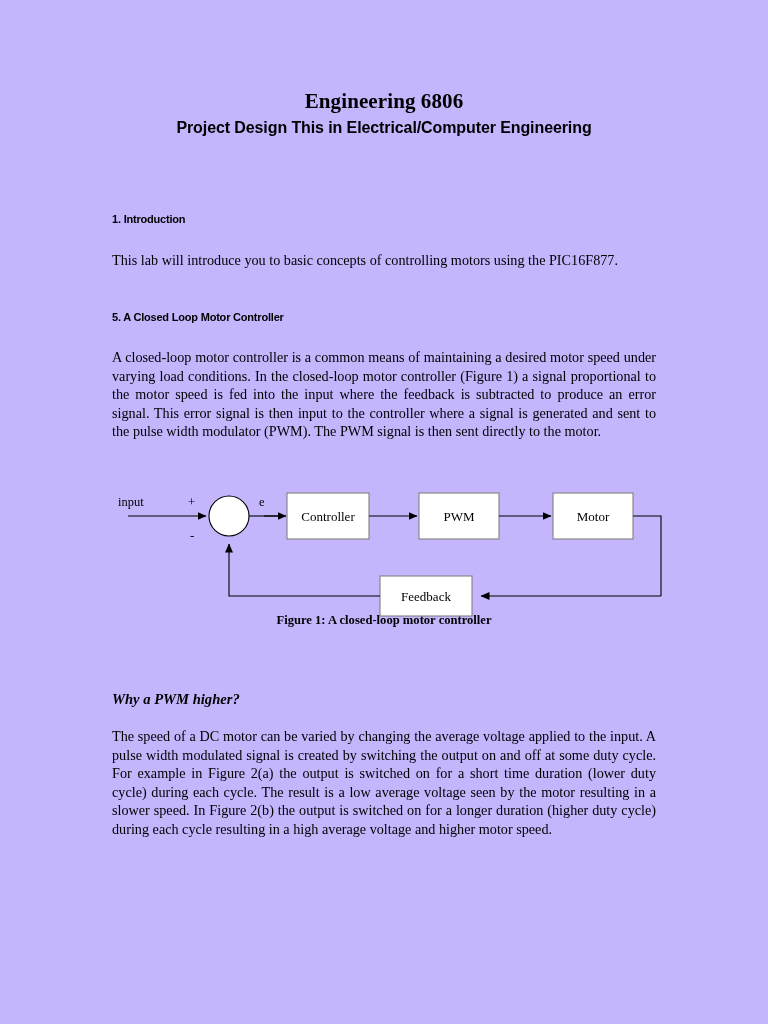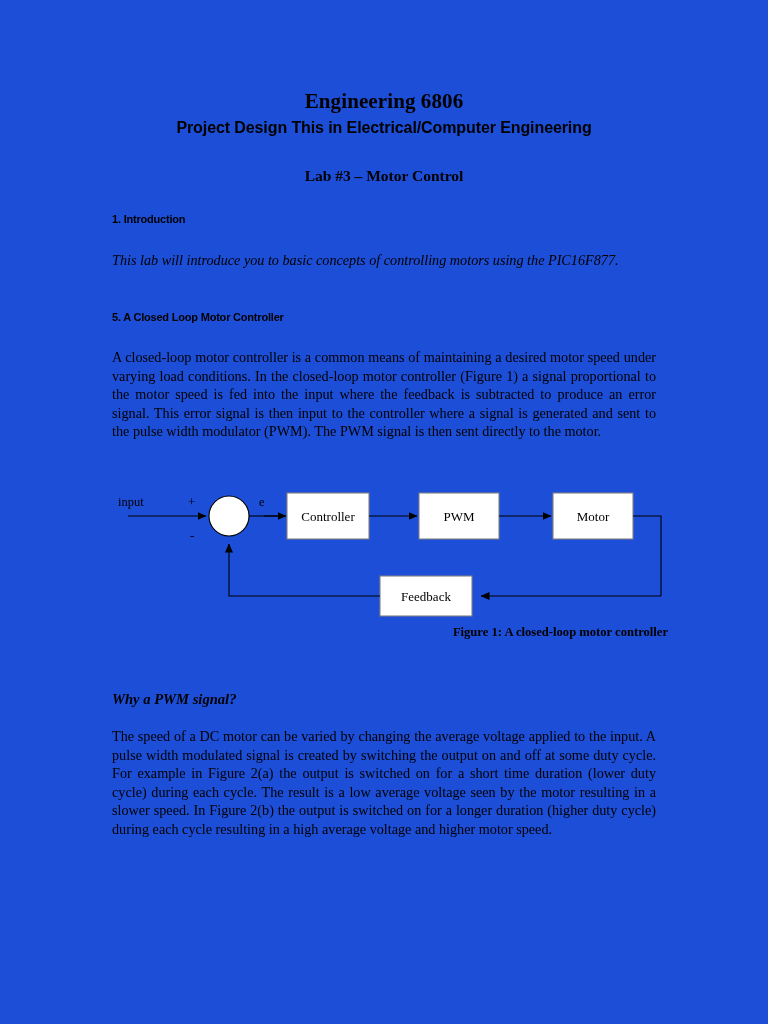--- a/index.html
+++ b/index.html
@@ -13,21 +13,21 @@
     position: relative;
     overflow: hidden;
     font-family: "Liberation Serif", serif;
     color: #000000;
     -webkit-font-smoothing: antialiased;
   }
 
   .page {
     position: absolute;
     inset: 0;
-    background: #1d4ed8;
+    background: #c4b5fd;
   }
 
   .content {
     position: absolute;
     left: 112px;
     top: 0;
     width: 544px;
   }
 
   
@@ -77,21 +77,21 @@
   .body-par {
     position: absolute;
     left: 0;
     width: 544px;
     font-family: "Liberation Serif", serif;
     font-size: 14.2px;
     line-height: 18.6px;
     text-align: justify;
     margin: 0;
   }
-  .body-par.nojust { text-align: left; font-style: italic; }
+  .body-par.nojust { text-align: left; }
 
   .subhead-italic {
     position: absolute;
     left: 0;
     width: 544px;
     font-family: "Liberation Serif", serif;
     font-weight: bold;
     font-style: italic;
     font-size: 14.6px;
     line-height: 19px;
@@ -106,26 +106,26 @@
     width: 560px;
     height: 175px;
   }
   .figure svg { display: block; }
 
   .fig-caption {
     position: absolute;
     left: 0;
     top: 612px;
     width: 544px;
-    text-align: right;
+    text-align: center;
     font-family: "Liberation Serif", serif;
     font-weight: bold;
     font-size: 12.6px;
     line-height: 16px;
-    margin: 12px;
+    margin: 0;
   }
 
   .blk-label {
     font-family: "Liberation Serif", serif;
     font-size: 13px;
     fill: #000000;
   }
   .sig-label {
     font-family: "Liberation Serif", serif;
     font-size: 12.5px;
@@ -139,21 +139,20 @@
 </style>
 </head>
 <body>
 
 <div class="page">
   <div class="content">
 
     <div class="title-block">
       <div class="doc-title">Engineering 6806</div>
       <div class="doc-subtitle">Project Design This in Electrical/Computer Engineering</div>
-      <div class="lab-line">Lab #3 – Motor Control</div>
     </div>
 
     <div class="section-heading" style="top:209px;">1. Introduction</div>
     <div class="body-par nojust" style="top:251px;">This lab will introduce you to basic concepts of controlling motors using the PIC16F877.</div>
 
     <div class="section-heading" style="top:307px;">5. A Closed Loop Motor Controller</div>
     <div class="body-par" style="top:348px;">A closed-loop motor controller is a common means of maintaining a desired motor speed under varying load conditions. In the closed-loop motor controller (Figure 1) a signal proportional to the motor speed is fed into the input where the feedback is subtracted to produce an error signal. This error signal is then input to the controller where a signal is generated and sent to the pulse width modulator (PWM). The PWM signal is then sent directly to the motor.</div>
 
     <div class="figure">
       <svg width="560" height="150" viewBox="0 0 560 150" xmlns="http://www.w3.org/2000/svg">
@@ -200,17 +199,17 @@
 
         <rect x="268" y="92" width="92" height="40" fill="#ffffff" stroke="#808080" stroke-width="1.1"></rect>
         <text class="blk-label" x="314" y="117" text-anchor="middle">Feedback</text>
 
         <polyline points="268,112 117,112 117,60" fill="none" stroke="#000000" stroke-width="1.1" marker-end="url(#arrowU)"></polyline>
       </svg>
     </div>
 
     <div class="fig-caption">Figure 1: A closed-loop motor controller</div>
 
-    <div class="subhead-italic" style="top:690px;">Why a PWM signal?</div>
+    <div class="subhead-italic" style="top:690px;">Why a PWM higher?</div>
     <div class="body-par" style="top:727px;">The speed of a DC motor can be varied by changing the average voltage applied to the input. A pulse width modulated signal is created by switching the output on and off at some duty cycle. For example in Figure 2(a) the output is switched on for a short time duration (lower duty cycle) during each cycle. The result is a low average voltage seen by the motor resulting in a slower speed. In Figure 2(b) the output is switched on for a longer duration (higher duty cycle) during each cycle resulting in a high average voltage and higher motor speed.</div>
 
   </div>
 </div>
 
 </body></html>

